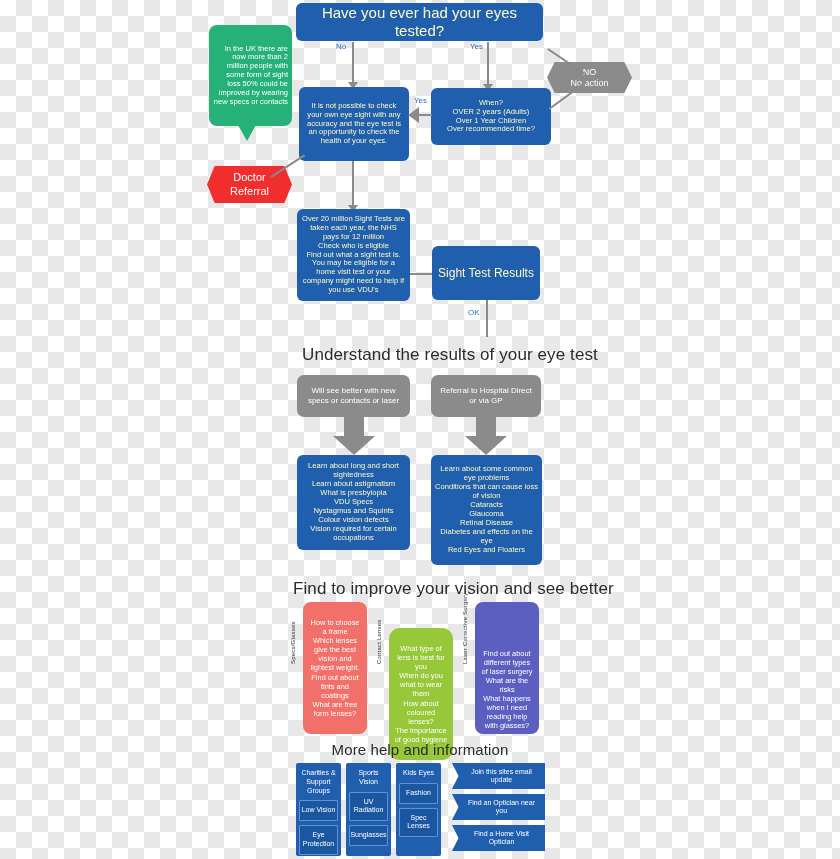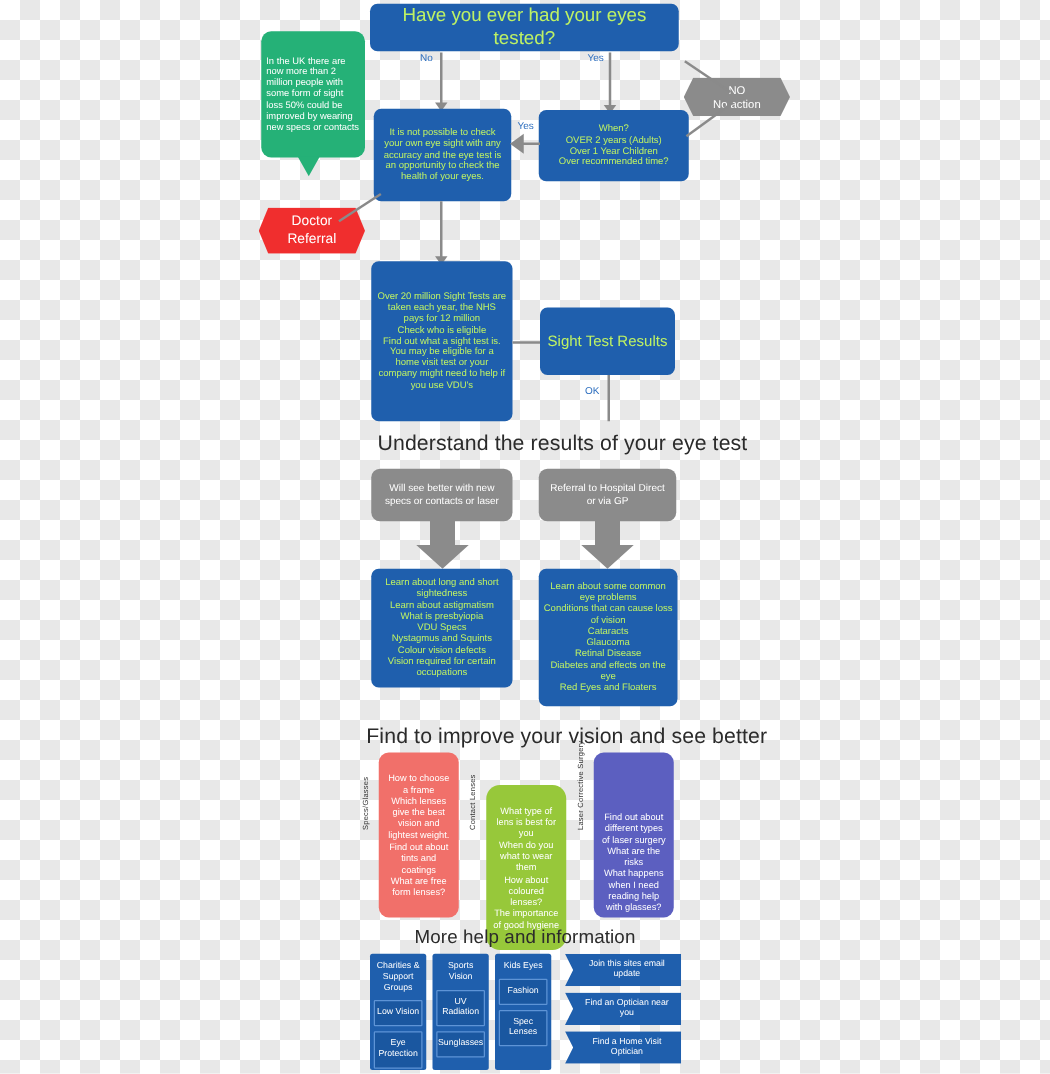--- a/index.html
+++ b/index.html
@@ -17,33 +17,33 @@
       linear-gradient(45deg,#e8e8e8 25%,transparent 25%,transparent 75%,#e8e8e8 75%,#e8e8e8),
       linear-gradient(45deg,#e8e8e8 25%,transparent 25%,transparent 75%,#e8e8e8 75%,#e8e8e8);
     background-size:32px 32px;
     background-position:0 0,16px 16px;
     background-color:#ffffff;
   }
   #stage{position:absolute;left:0;top:0;width:840px;height:859px;}
   .node{position:absolute;box-sizing:border-box;}
 
   .blue{
-    background:#1f5fad;color:#bef264;border-radius:6px;
+    background:#1f5fad;color:#fef9c3;border-radius:6px;
     display:flex;align-items:center;justify-content:center;
     text-align:center;line-height:1.18;
   }
   .gray{
     background:#8b8b8b;color:#ffffff;border-radius:7px;
     display:flex;align-items:center;justify-content:center;
     text-align:center;line-height:1.2;
   }
   .green{
     background:#25b177;color:#ffffff;border-radius:8px;
     display:flex;align-items:center;justify-content:center;
-    text-align:left;line-height:1.18;
+    text-align:right;line-height:1.18;
   }
   .green-tail{
     position:absolute;width:0;height:0;
     border-left:9px solid transparent;
     border-right:9px solid transparent;
     border-top:16px solid #25b177;
   }
 
   .hex-gray{
     background:#8b8b8b;color:#ffffff;
@@ -168,21 +168,21 @@
 
   <div class="node hex-red" style="left:207px;top:166px;width:85px;height:37px;font-size:11px;white-space:pre-line;">
     <span>Doctor
 Referral</span>
   </div>
   <div class="conn h" style="left:271px;top:176px;width:40px;transform:rotate(-33deg);transform-origin:left center;"></div>
 
   <div class="conn v" style="left:352px;top:161px;height:46px;"></div>
   <div class="arrow-dn" style="left:348px;top:205px;"></div>
 
-  <div class="node blue" style="left:297px;top:209px;width:113px;height:128px;font-size:7.6px;padding:5px 5px;white-space:pre-line;">
+  <div class="node blue" style="left:297px;top:209px;width:113px;height:92px;font-size:7.6px;padding:5px 5px;white-space:pre-line;">
     <span>Over 20 million Sight Tests are taken each year, the NHS pays for 12 million
 Check who is eligible
 Find out what a sight test is.
 You may be eligible for a home visit test or your company might need to help if you use VDU's</span>
   </div>
 
   <div class="conn h" style="left:410px;top:273px;width:22px;"></div>
 
   <div class="node blue" style="left:432px;top:246px;width:108px;height:54px;font-size:12px;">
     <span>Sight Test  Results</span>

